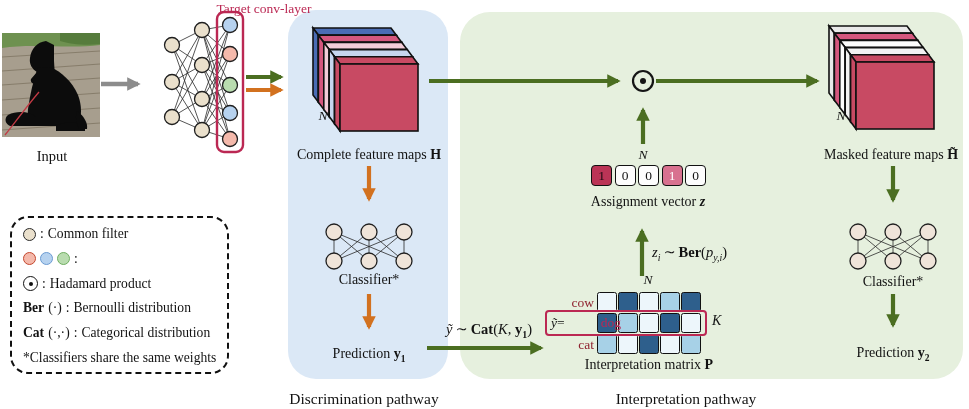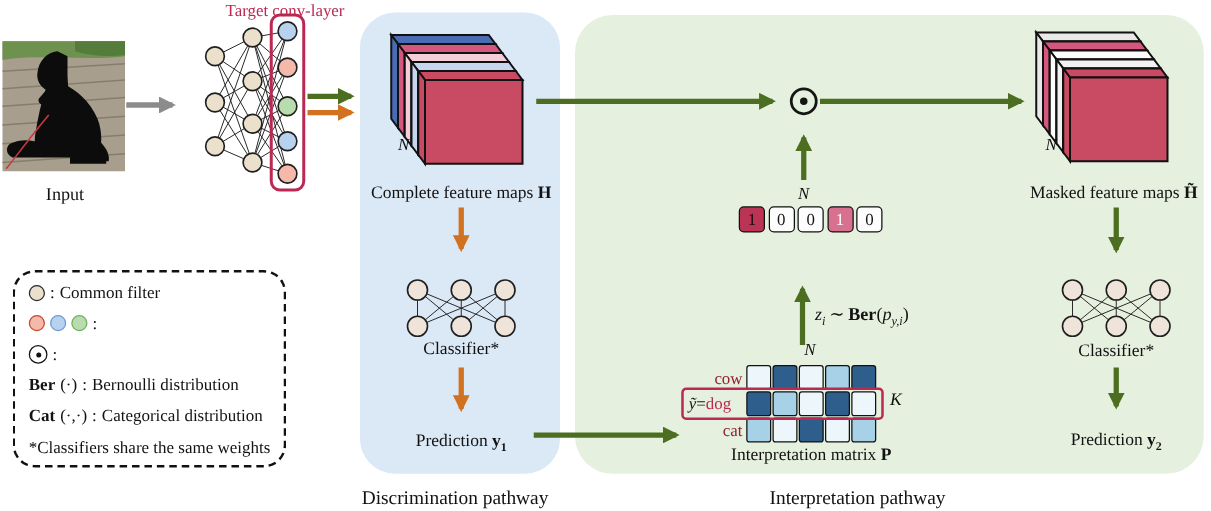--- a/index.html
+++ b/index.html
@@ -6,21 +6,21 @@
   #stage{position:relative;width:969px;height:409px;background:#fff;overflow:hidden;
          font-family:"Liberation Serif","DejaVu Serif",serif;color:#121212;}
   .region{position:absolute;}
   #region-discrimination{left:288px;top:10px;width:160px;height:369px;border-radius:28px;background:var(--region-blue);}
   #region-interpretation{left:460px;top:12px;width:503px;height:367px;border-radius:30px;background:var(--region-green);}
   svg.layer{position:absolute;left:0;top:0;}
   .lbl{position:absolute;transform:translateX(-50%);white-space:nowrap;font-size:14px;line-height:1.15;}
   .lbl.left{transform:none;}
   .small{font-size:13.5px;}
   .big{font-size:15.5px;}
-  .accent{color:var(--accent);}
+  .accent{color:var(--accent);margin-left:36px;}
   .maroon{color:var(--maroon);}
   .mathit{font-style:italic;}
   .sim{margin:0 3px;}
   sub{font-size:0.68em;}
   .edge{stroke:#2a2a2a;stroke-width:0.8;}
   
   #matrix{position:absolute;left:597px;top:292px;display:grid;grid-template-columns:repeat(5,20px);grid-auto-rows:20px;gap:1px;}
   .mcell{border:1.4px solid #111;border-radius:2.5px;box-sizing:border-box;}
   .c-dark{background:var(--m-dark);}
   .c-mid{background:var(--m-mid);}
@@ -234,31 +234,33 @@
 
   <div class="lbl mathit small" style="left:323px;top:108px;">N</div>
   <div class="lbl" style="left:369px;top:147px;"><span>Complete feature maps </span><b>H</b></div>
 
   <div class="lbl" style="left:369px;top:272px;">Classifier*</div>
   <div class="lbl" style="left:369px;top:346px;"><span>Prediction </span><b>y</b><sub><b>1</b></sub></div>
 
   <div class="lbl big" style="left:364px;top:390px;">Discrimination pathway</div>
   <div class="lbl big" style="left:686px;top:390px;">Interpretation pathway</div>
 
+  <div class="lbl" style="left:489px;top:321px;font-size:14.5px;"><i>ỹ</i><span class="sim">∼</span><b>Cat</b><span>(</span><i>K</i><span>, </span><b>y</b><sub><b>1</b></sub><span>)</span></div>
 
   <div class="lbl left" style="left:652px;top:244px;font-size:14.5px;"><i>z</i><sub><i>i</i></sub><span class="sim">∼</span><b>Ber</b><span>(</span><i>p</i><sub><i>y,i</i></sub><span>)</span></div>
 
   <div class="lbl mathit small" style="left:643px;top:147px;">N</div>
   <div id="vector">
       <div class="vcell v-crimson">1</div>
       <div class="vcell v-plain">0</div>
       <div class="vcell v-plain">0</div>
       <div class="vcell v-rose">1</div>
       <div class="vcell v-plain">0</div>
     </div>
+  <div class="lbl" style="left:648px;top:194px;"><span>Assignment vector </span><b><i>z</i></b></div>
 
   <div class="lbl mathit small" style="left:648px;top:272px;">N</div>
   <div id="matrix">
       <div class="mcell c-light"></div>
       <div class="mcell c-dark"></div>
       <div class="mcell c-light"></div>
       <div class="mcell c-mid"></div>
       <div class="mcell c-dark"></div>
       <div class="mcell c-dark"></div>
       <div class="mcell c-mid"></div>
@@ -296,20 +298,21 @@
       <span class="lg-circle lg-red"></span>
       <span class="lg-circle lg-blue"></span>
       <span class="lg-circle lg-green"></span>
       <span> : </span>
     </div>
     <div class="lg-row">
       <span class="lg-had">
           <span class="lg-dot"></span>
         </span>
       <span> : </span>
+        <span>Hadamard product</span>
     </div>
     <div class="lg-row">
       <b>Ber</b>
         <span>(·)</span>
         <span> : </span>
         <span>Bernoulli distribution</span>
     </div>
     <div class="lg-row">
       <b>Cat</b>
         <span>(·,·)</span>

